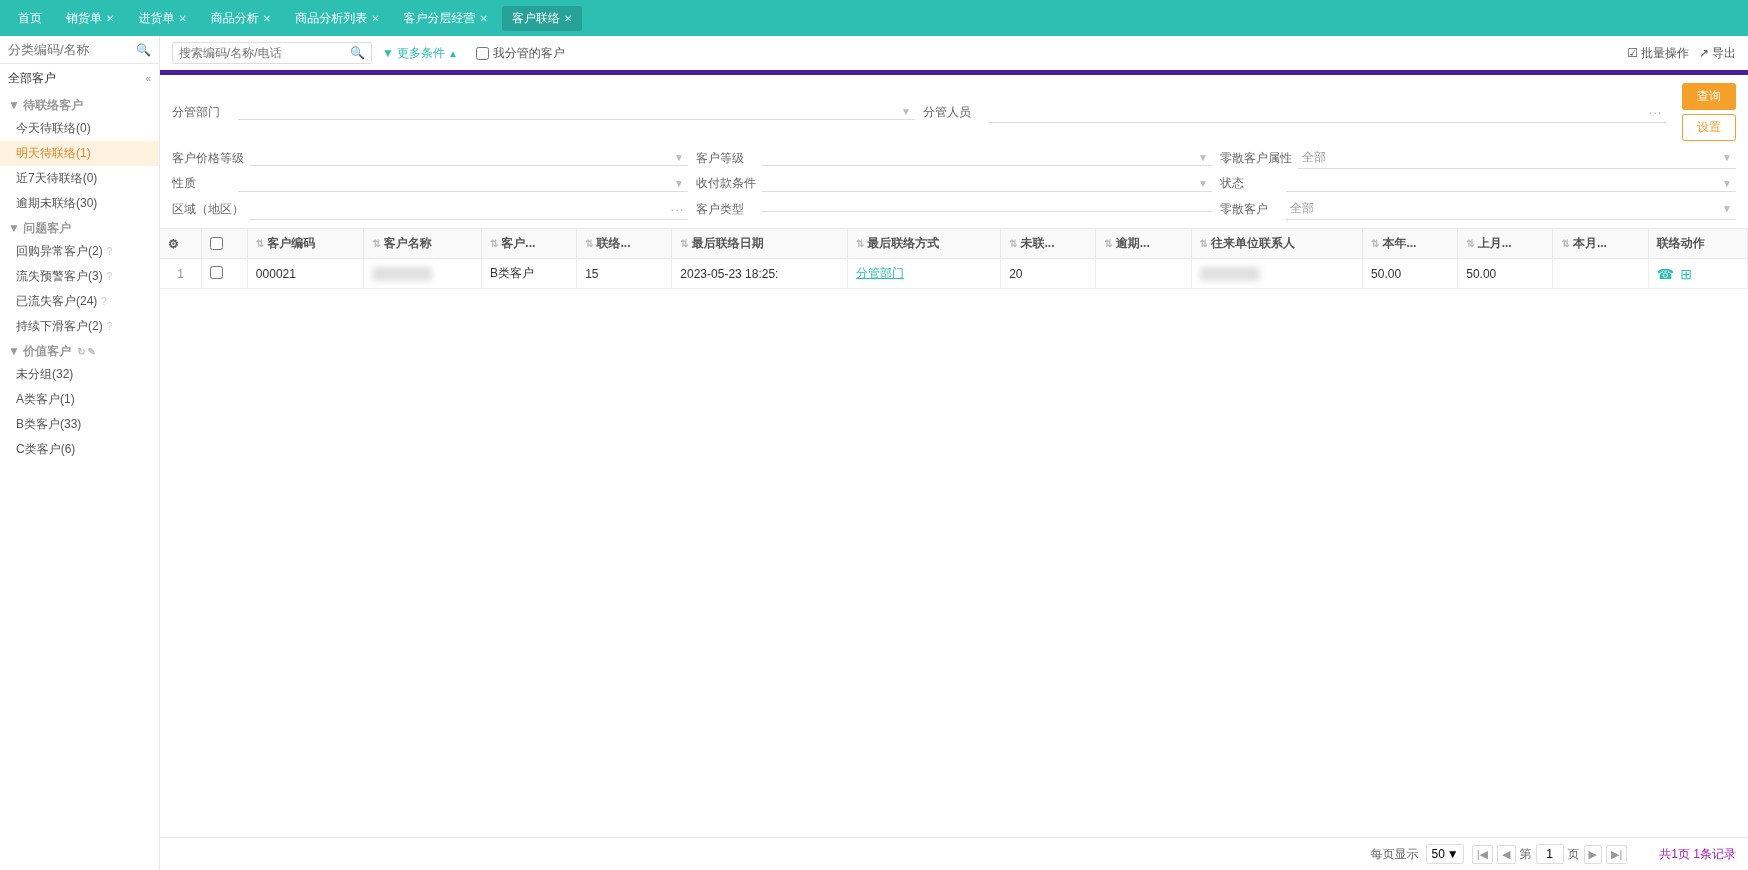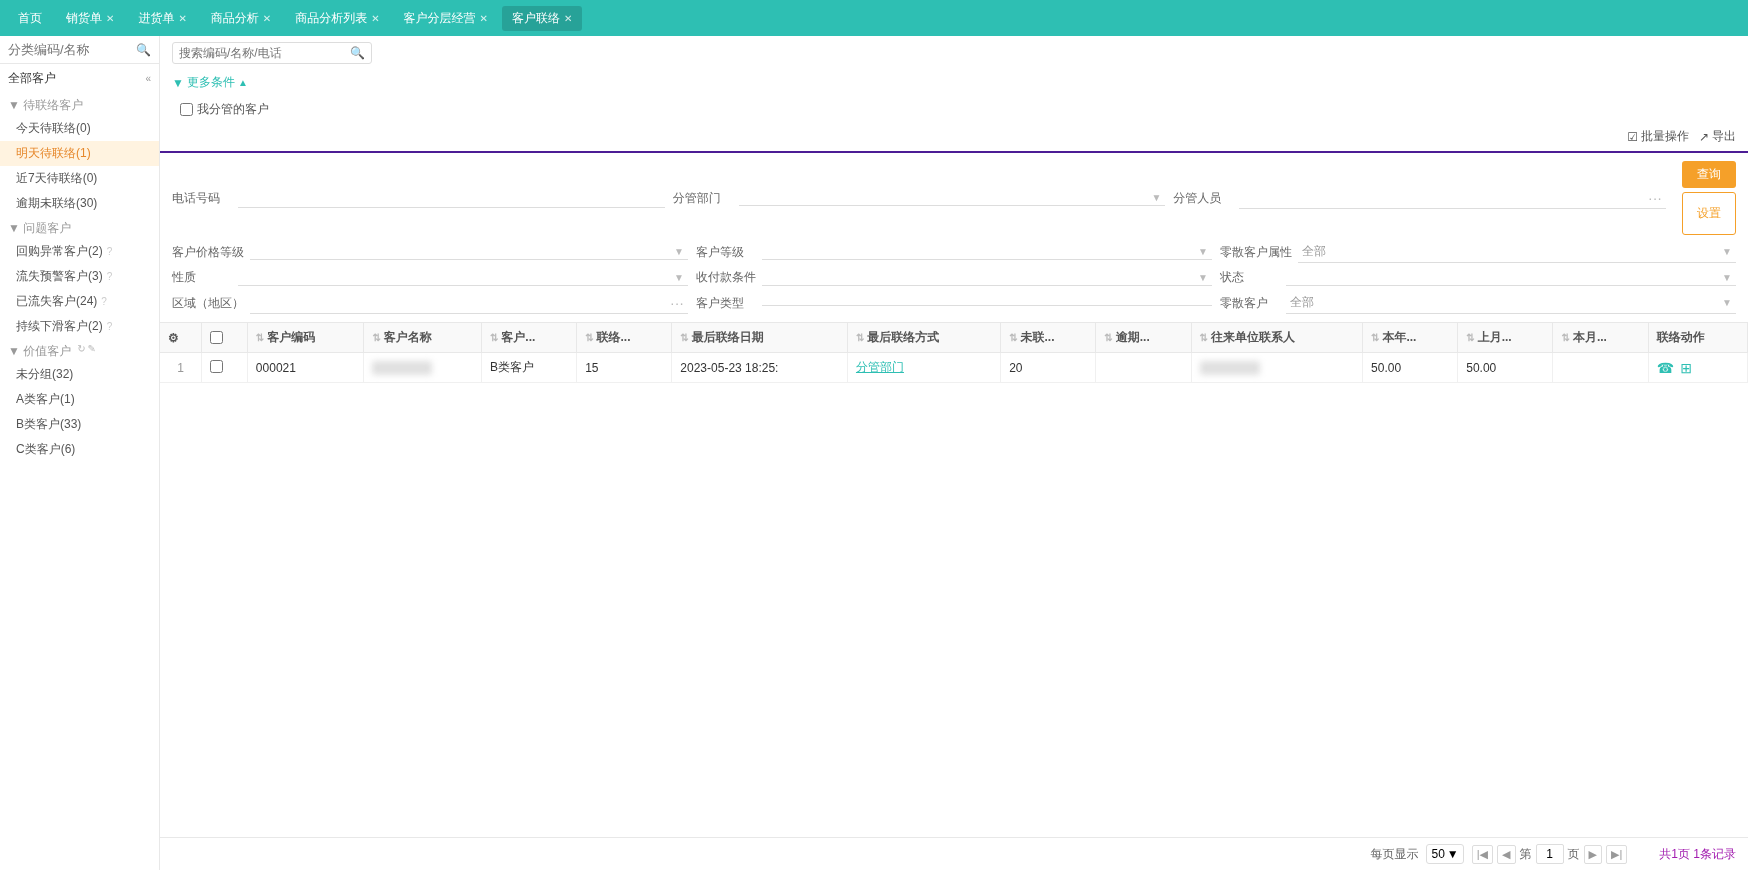--- a/index.html
+++ b/index.html
@@ -65,22 +65,23 @@
       font-weight: normal;
       color: #333;
       cursor: pointer;
     }
     .sidebar-section-header .collapse-icon { color: #999; font-size: 10px; }
     .sidebar-group-label {
       padding: 4px 8px 2px 8px;
       color: #999;
       font-size: 11px;
       display: flex;
-      align-items: flex-start;
+      align-items: center;
       gap: 2px;
+      font-weight: bold;
     }
     .sidebar-item {
       padding: 4px 8px 4px 16px;
       cursor: pointer;
       color: #555;
       display: flex;
       align-items: center;
       gap: 2px;
     }
     .sidebar-item.active { background: #fff3e0; color: #e6872a; }
@@ -91,25 +92,24 @@
       flex: 1;
       display: flex;
       flex-direction: column;
       overflow: hidden;
     }
 
     
     .search-bar {
       background: #fff;
       padding: 6px 12px;
-      border-bottom: 2px solid #4c1d95;
-      display: flex;
-      align-items: flex-start;
+      border-bottom: 5px solid #4c1d95;
+      display: flex;
+      align-items: center;
       gap: 10px;
-      flex-direction: column;
     }
     .search-input-wrap {
       display: flex;
       align-items: center;
       border: 1px solid #ddd;
       border-radius: 3px;
       padding: 3px 6px;
       gap: 4px;
       width: 200px;
     }
@@ -211,21 +211,21 @@
       border: none;
       padding: 5px 14px;
       border-radius: 3px;
       cursor: pointer;
       font-size: 12px;
     }
     .btn-settings {
       background: #fff;
       color: #f5a029;
       border: 1px solid #f5a029;
-      padding: 12px 14px;
+      padding: 4px 14px;
       border-radius: 3px;
       cursor: pointer;
       font-size: 12px;
     }
     .filter-action-btns {
       display: flex;
       flex-direction: column;
       gap: 4px;
       margin-left: 8px;
     }
@@ -424,24 +424,20 @@
         <div class="btn-export">
           <span>↗</span>
           <span>导出</span>
         </div>
       </div>
     </div>
 
     <div class="filter-panel">
       <div class="filter-row">
         <div class="filter-cell">
-          <span class="filter-label">电话号码</span>
-          <input class="filter-input" type="text" style="flex: 3 1 0%;">
-        </div>
-        <div class="filter-cell">
           <span class="filter-label">分管部门</span>
           <div class="filter-select" style="flex:2;">
             <span class="filter-select-val"></span>
             <span class="chevron-down">▼</span>
           </div>
         </div>
         <div class="filter-cell">
           <span class="filter-label">分管人员</span>
           <div class="filter-select" style="flex:2;">
             <span class="filter-select-val"></span>

